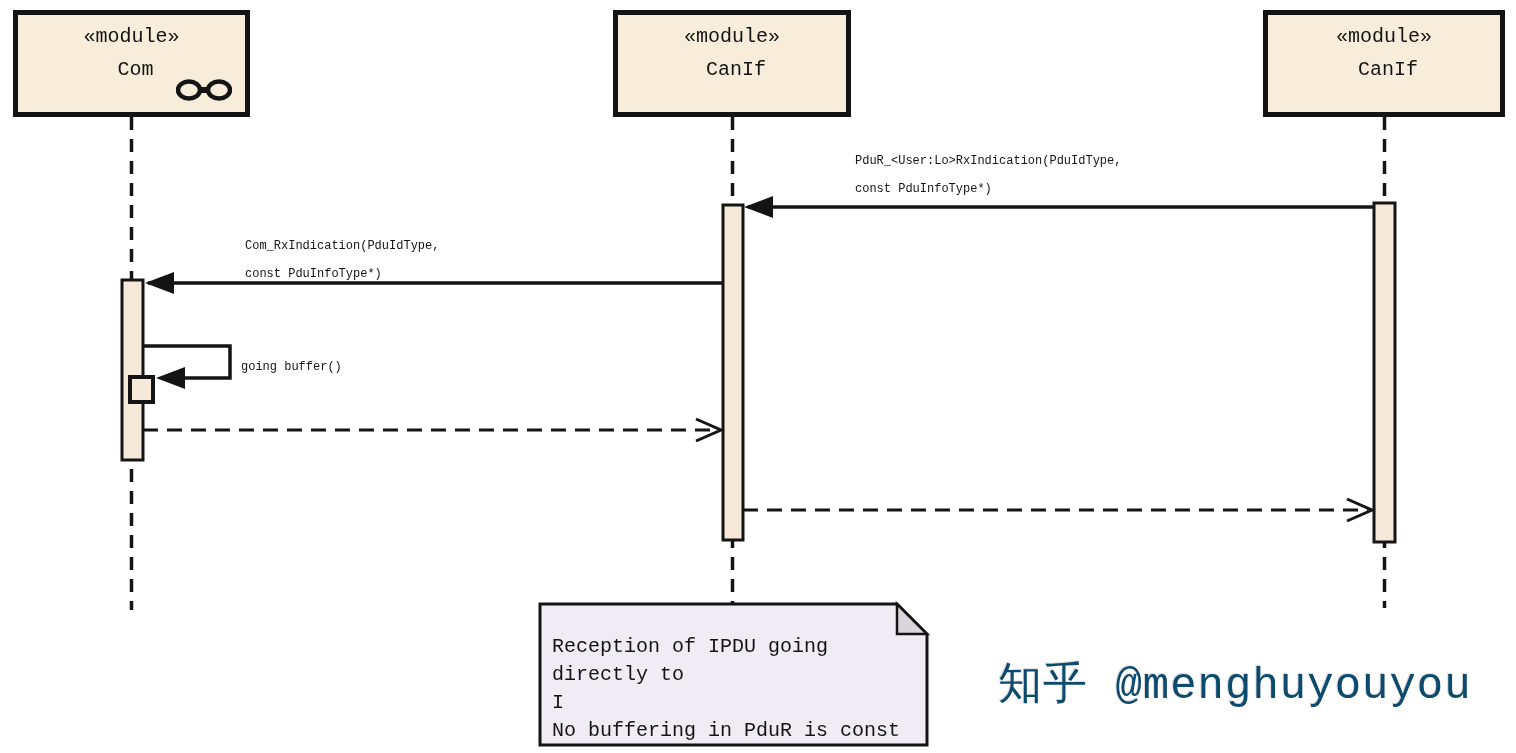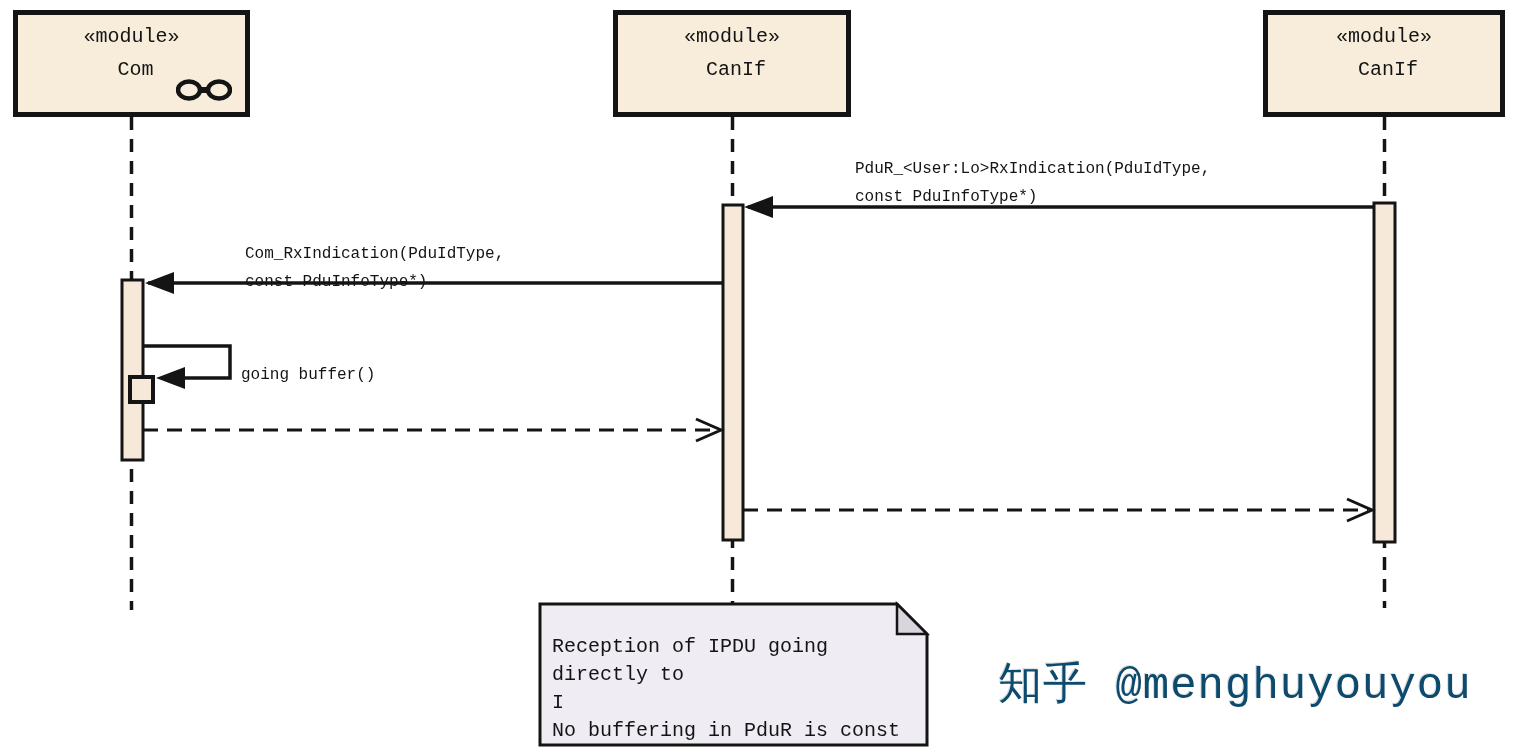--- a/index.html
+++ b/index.html
@@ -37,24 +37,23 @@
     margin-left: 8px;
   }
   .linkicon {
     position: absolute;
     right: 13px;
     top: 62px;
   }
   
   .msg-label {
     position: absolute;
-    font-size: 16px;
+    font-size: 12px;
     line-height: 28px;
     white-space: nowrap;
-    margin-top: 8px;
   }
   
   .note-text {
     position: absolute;
     left: 552px;
     top: 633px;
     width: 372px;
     font-size: 20px;
     line-height: 28px;
   }

